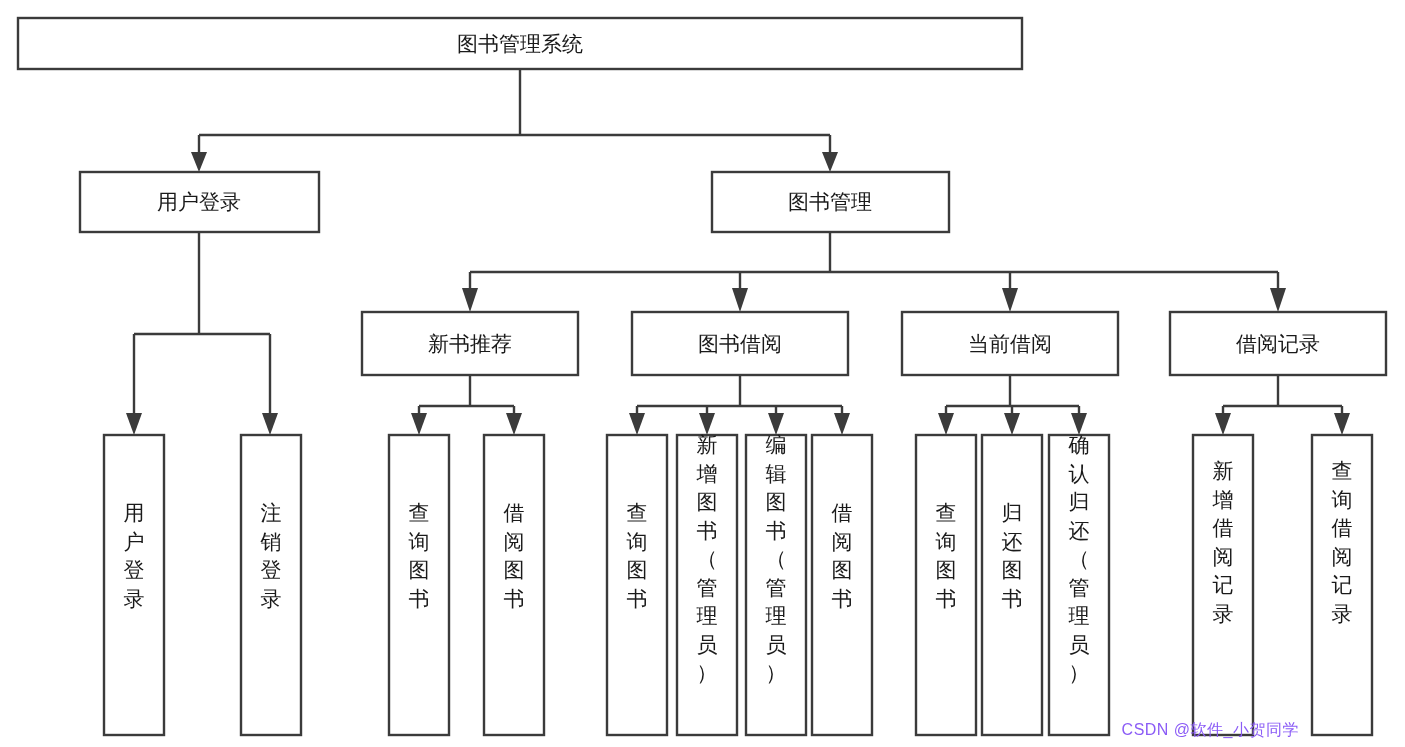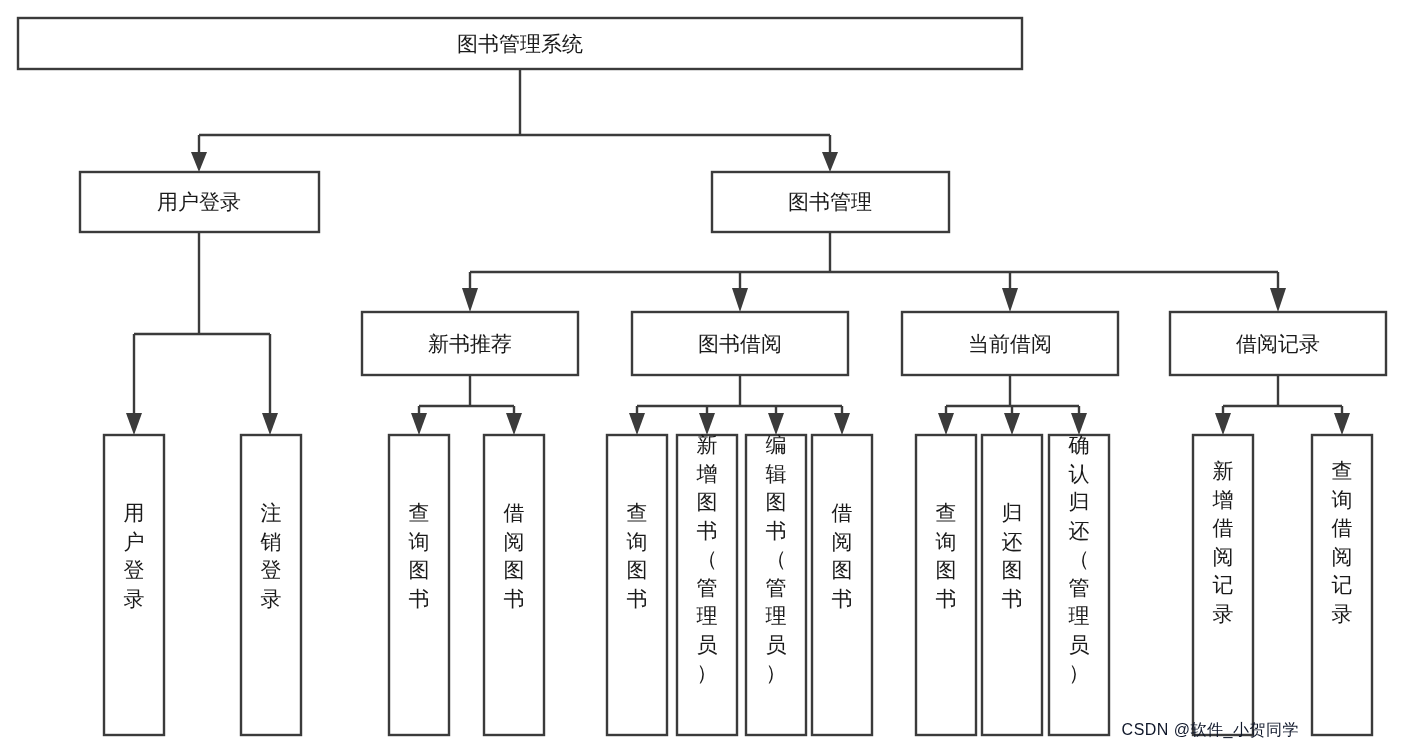--- a/index.html
+++ b/index.html
@@ -56,21 +56,21 @@
     font-size: 21px;
     fill: #1a1a1a;
     text-anchor: middle;
   }
   .watermark-text {
     position: absolute;
     right: 8px;
     bottom: 6px;
     font-family: "Liberation Sans", "DejaVu Sans", sans-serif;
     font-size: 16px;
-    color: #0f172a;
+    color: #8b5cf6;
     white-space: nowrap;
     letter-spacing: 0.5px;
     user-select: none;
   }
 </style>
 </head>
 <body>
 
 <div id="diagram-root">
 

